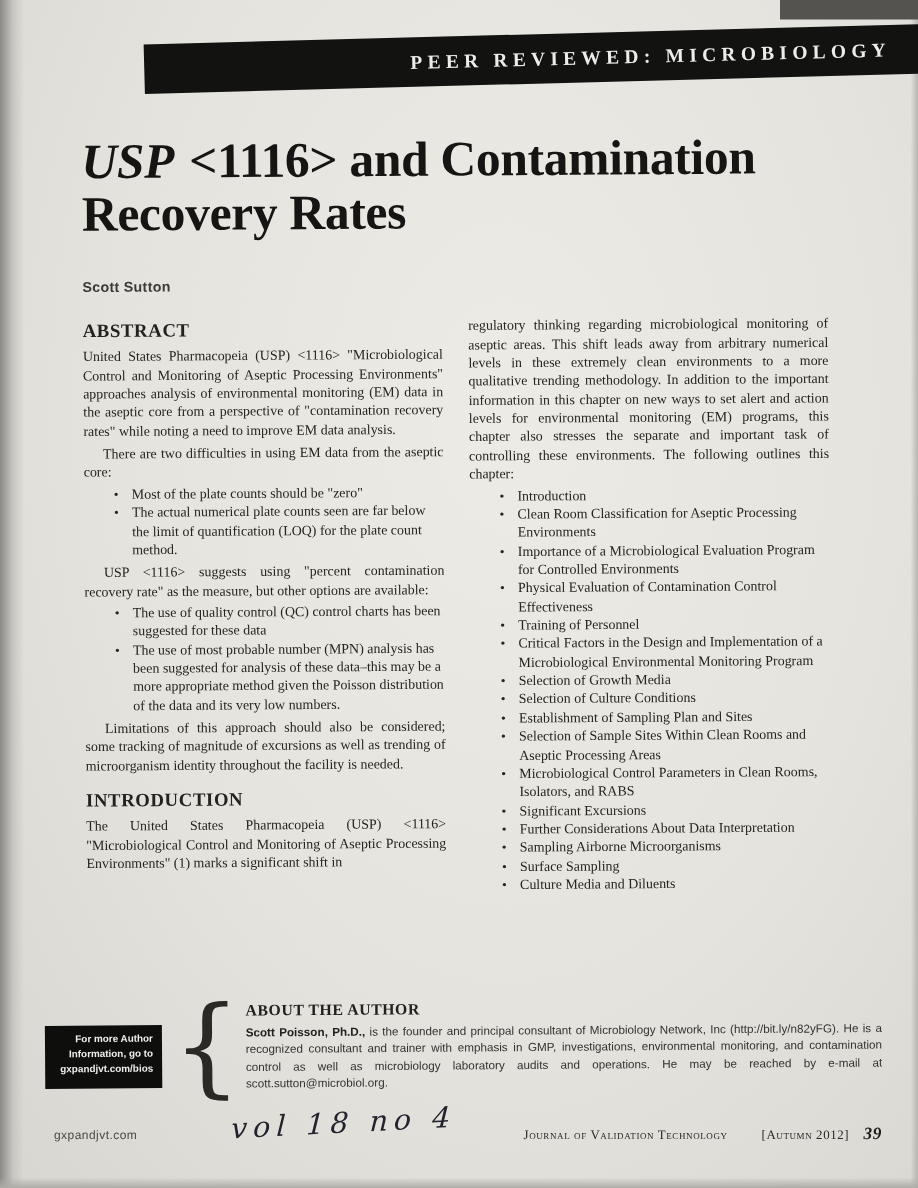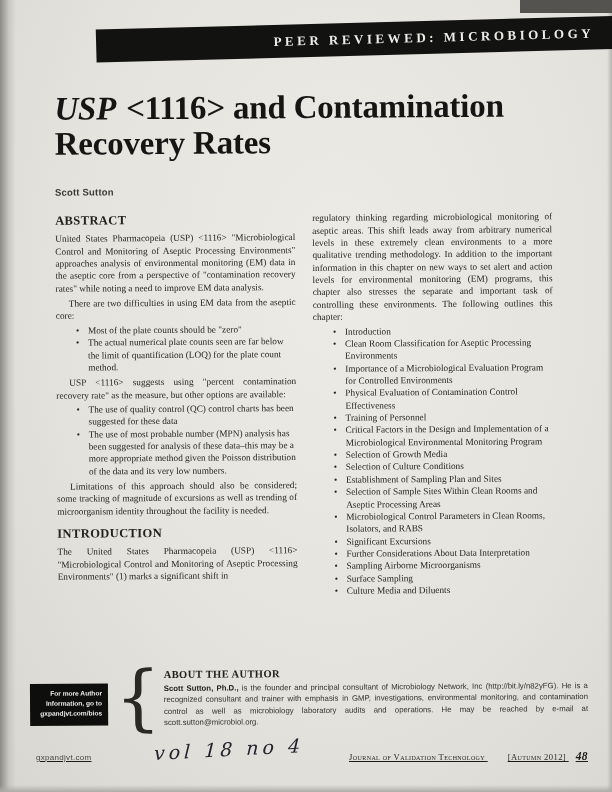--- a/index.html
+++ b/index.html
@@ -83,21 +83,21 @@
     margin: 0 0 3px 0; font-size: 10.5px; letter-spacing: 0.4px; color: #22211e;
   }
   .about-content p {
     margin: 0; font-family: "Liberation Sans", sans-serif; font-size: 7.8px;
     line-height: 1.45; color: #34322f; text-align: justify;
   }
   .about-content p b { color: #23221f; }
 
   .footer {
     position: absolute; left: 36px; right: 24px; top: 750px;
-    display: flex; align-items: baseline; text-decoration: underline;
+    display: flex; align-items: baseline;
   }
   .footer .site {
     font-family: "Liberation Sans", sans-serif; font-size: 8px; color: #4a4843;
     letter-spacing: 0.3px;
   }
   .handwriting {
     position: absolute; left: 118px; top: -12px;
     font-family: "DejaVu Serif", serif; font-style: italic;
     font-size: 19px; letter-spacing: 4px; color: #23232d;
     transform: rotate(-3deg) skewX(-6deg);
@@ -171,27 +171,27 @@
       </section>
 
     </div>
   </div>
 
   <div class="about">
     <div class="info-tab">For more Author Information, go to gxpandjvt.com/bios</div>
     <div class="brace">{</div>
     <div class="about-content">
       <h3>ABOUT THE AUTHOR</h3>
-      <p><b>Scott Sutton, Ph.D.,</b><span> is the founder and principal consultant of Microbiology Network, Inc (http://bit.ly/n82yFG). He is a recognized consultant and trainer with emphasis in GMP, investigations, environmental monitoring, and contamination control as well as microbiology laboratory audits and operations. He may be reached by e-mail at scott.sutton@microbiol.org.</span></p>
+      <p><b>Scott Poisson, Ph.D.,</b><span> is the founder and principal consultant of Microbiology Network, Inc (http://bit.ly/n82yFG). He is a recognized consultant and trainer with emphasis in GMP, investigations, environmental monitoring, and contamination control as well as microbiology laboratory audits and operations. He may be reached by e-mail at scott.sutton@microbiol.org.</span></p>
     </div>
   </div>
 
   <div class="footer">
     <span class="site">gxpandjvt.com</span>
     <span class="handwriting">vol 18 no 4</span>
     <span class="journal-ref">
       <span class="journal">Journal of Validation Technology</span>
       <span class="issue">[Autumn 2012]</span>
-      <span class="pagenum">48</span>
+      <span class="pagenum">39</span>
     </span>
   </div>
 
 </div>
 
 </body></html>

